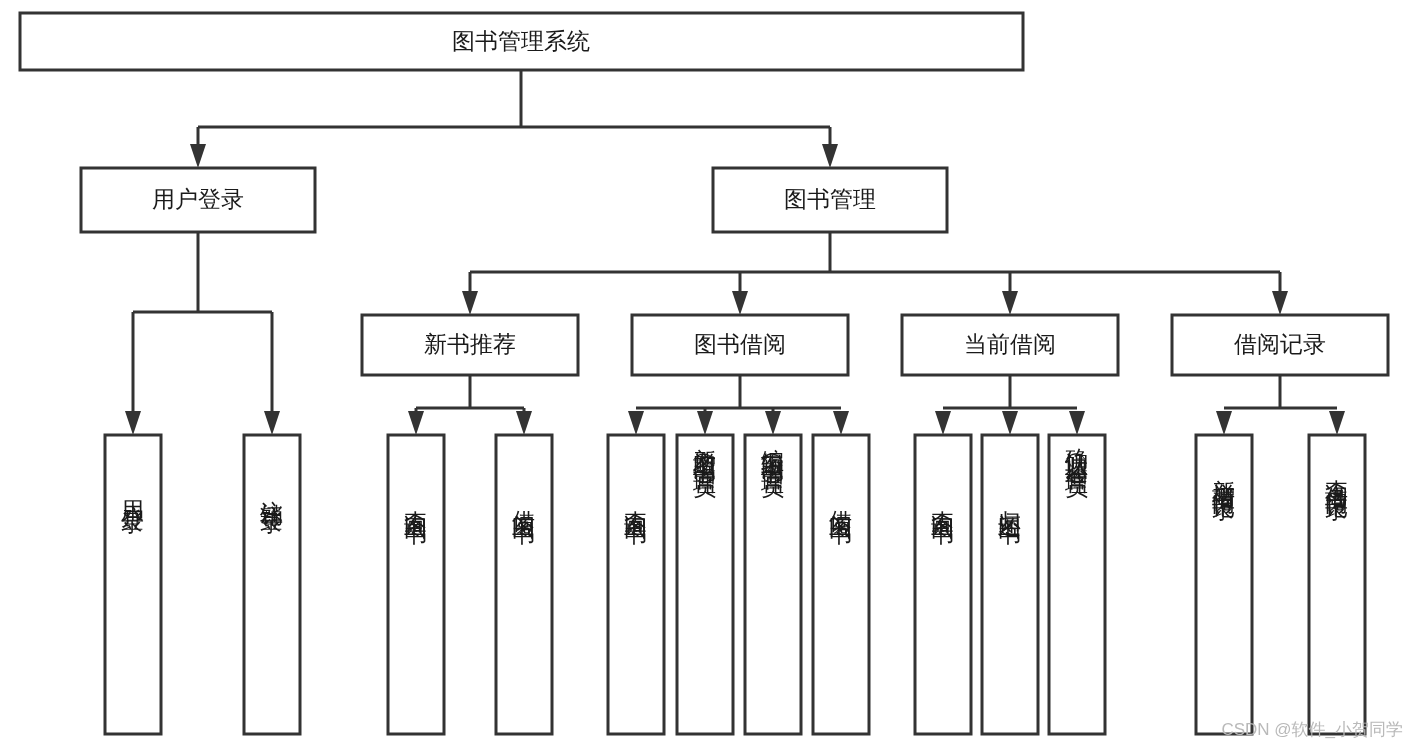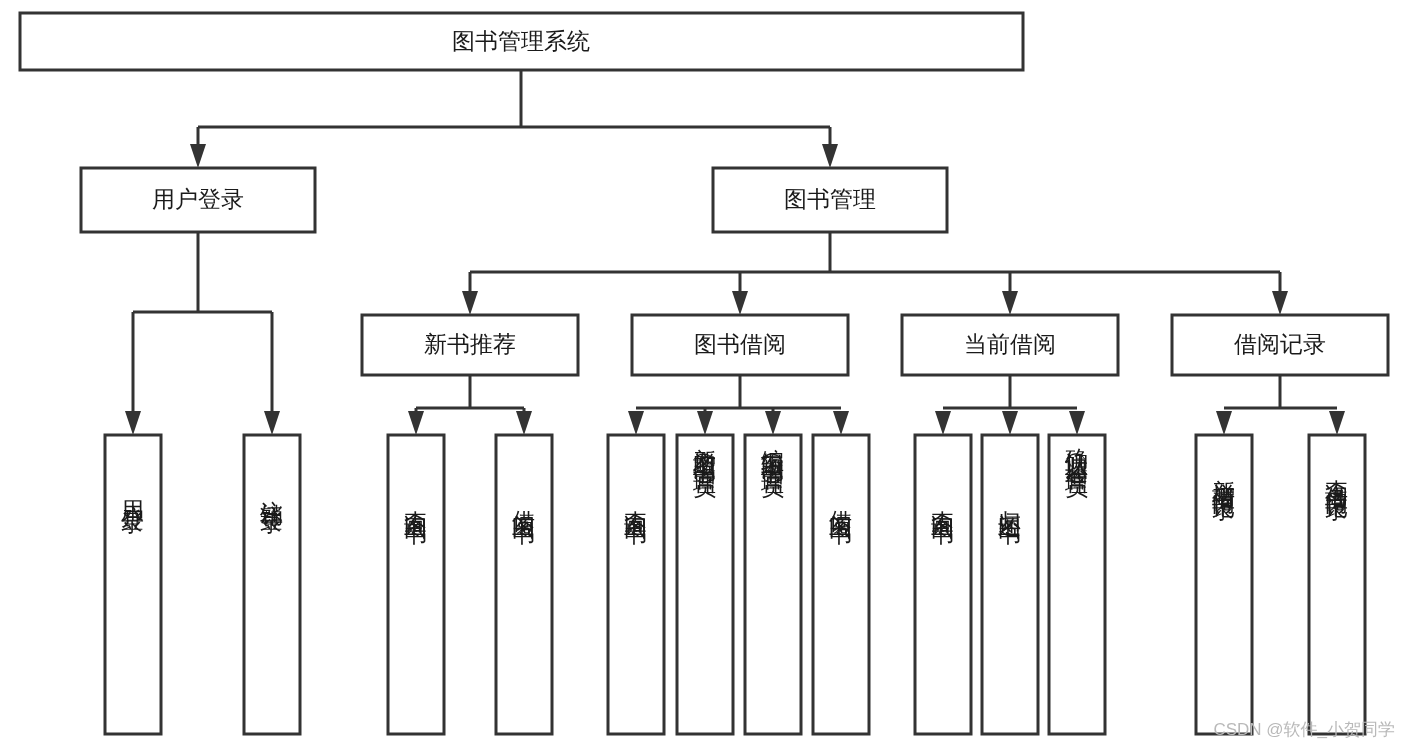--- a/index.html
+++ b/index.html
@@ -47,21 +47,21 @@
   .node-label-v {
     font-family: "Liberation Sans", "DejaVu Sans", sans-serif;
     font-size: 23px;
     fill: #1a1a1a;
     writing-mode: vertical-rl;
     text-orientation: upright;
     letter-spacing: 4px;
   }
   .watermark {
     position: absolute;
-    right: 10px;
+    right: 2px;
     bottom: 6px;
     font-family: "Liberation Sans", "DejaVu Sans", sans-serif;
     font-size: 17px;
     color: #b9b9b9;
     white-space: nowrap;
     pointer-events: none;
   }
 </style>
 </head>
 <body>

